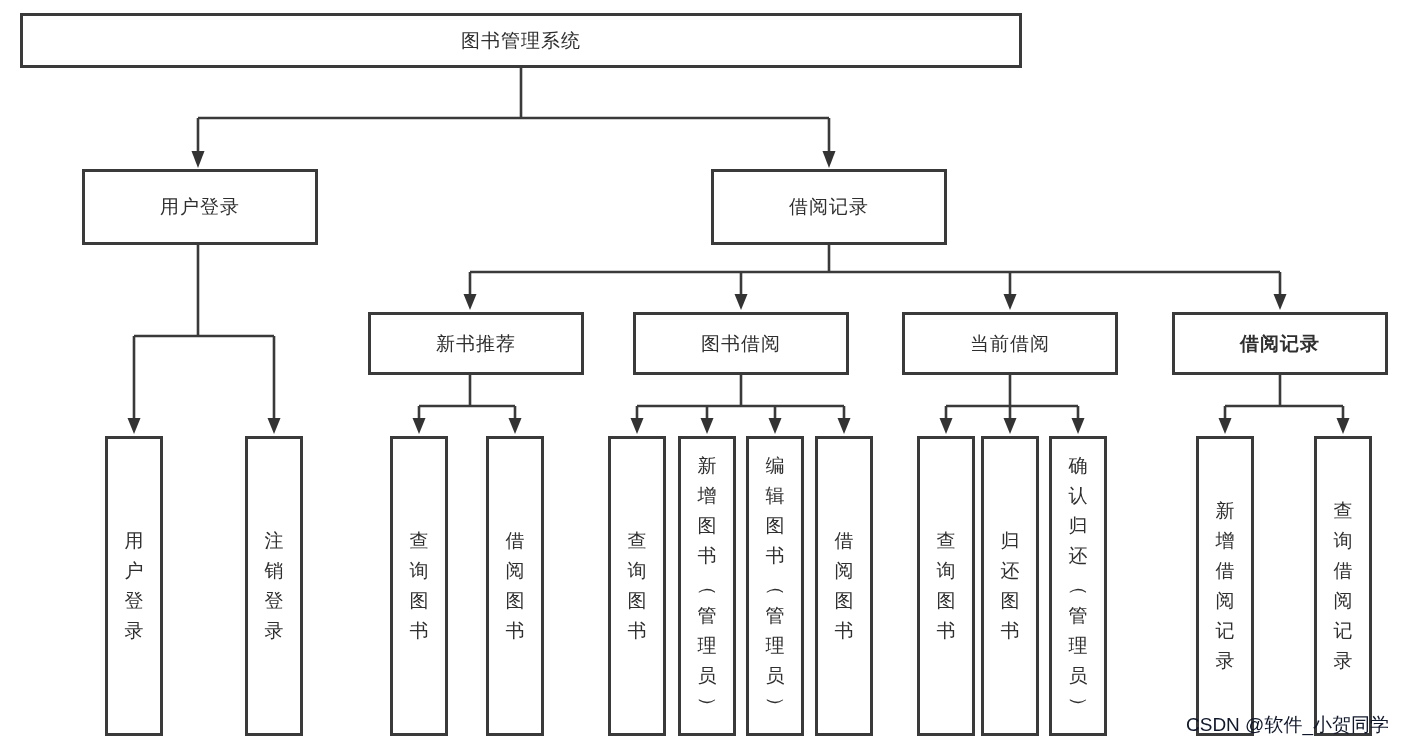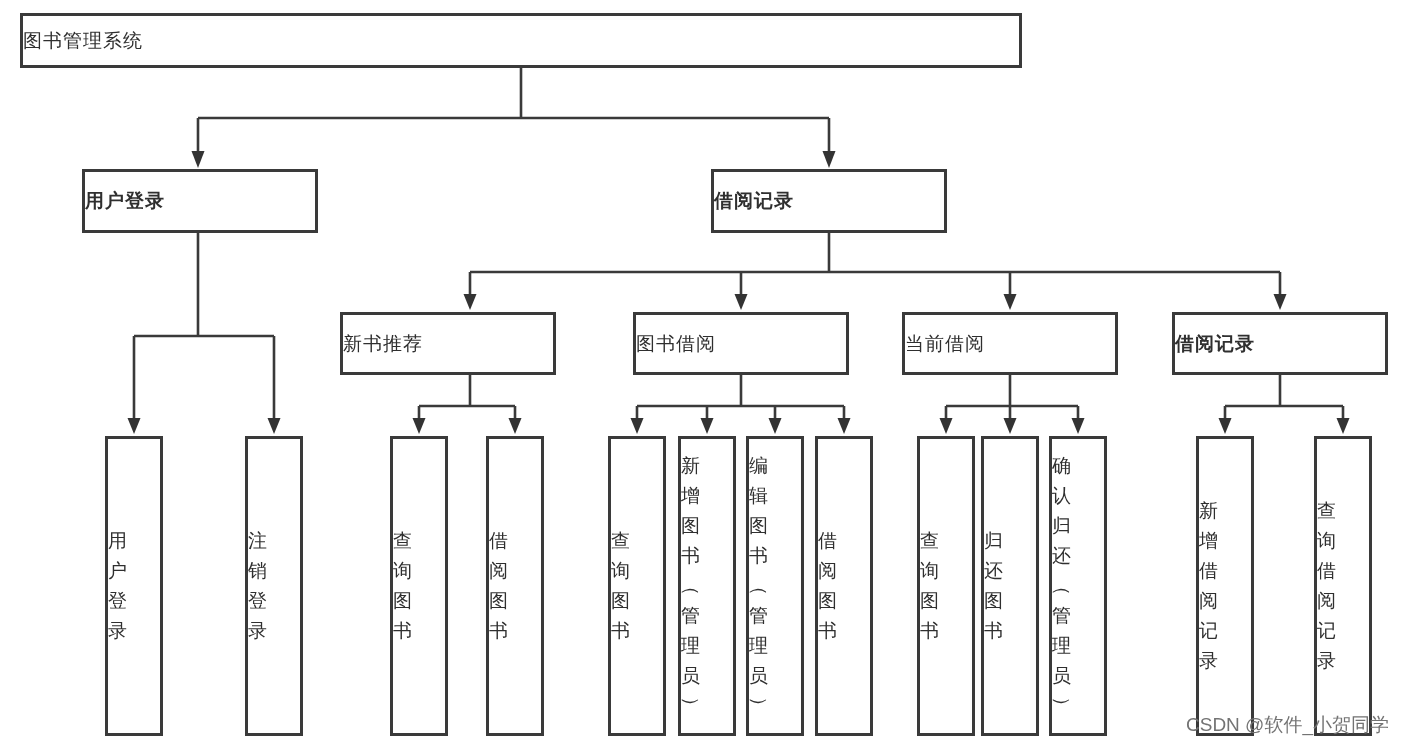--- a/index.html
+++ b/index.html
@@ -20,44 +20,45 @@
   }
   .connectors path { stroke: #3a3a3a; stroke-width: 2.6; fill: none; }
   .connectors polygon { fill: #333333; stroke: none; }
   .box {
     position: absolute;
     box-sizing: border-box;
     border: 3px solid #3a3a3a;
     background: #ffffff;
     display: flex;
     align-items: center;
+    justify-content: center;
     z-index: 2;
     font-size: 19px;
     letter-spacing: 1px;
   }
   .root { left: 20px; top: 13px; width: 1002px; height: 55px; }
-  .l2   { top: 169px; width: 236px; height: 64px; font-weight: bold; }
+  .l2   { top: 169px; width: 236px; height: 76px; }
   .l3   { top: 312px; width: 216px; height: 63px; }
   .leaf { top: 436px; width: 58px;  height: 300px; }
   .vtext {
     display: flex;
     flex-direction: column;
     align-items: center;
     font-size: 19px;
     letter-spacing: 0;
   }
   .vtext .ch { line-height: 30px; height: 30px; display: block; }
   .vtext .ch.rot { transform: rotate(90deg); }
   .watermark {
     position: absolute;
     left: 1186px;
     top: 712px;
     z-index: 3;
     font-size: 19px;
-    color: #737373;
+    color: #0f172a;
     white-space: nowrap;
   }
 </style>
 </head>
 <body>
 
 <div class="canvas">
 
   <svg class="connectors" viewBox="0 0 1405 747" xmlns="http://www.w3.org/2000/svg">
 
@@ -99,21 +100,21 @@
     <span>图书管理系统</span>
   </div>
 
   <div class="box l2" style="left:82px;">
     <span>用户登录</span>
   </div>
   <div class="box l2" style="left:711px;">
     <span>借阅记录</span>
   </div>
 
-  <div class="box l3" style="left:340px;">
+  <div class="box l3" style="left:368px;">
     <span>新书推荐</span>
   </div>
   <div class="box l3" style="left:633px;">
     <span>图书借阅</span>
   </div>
   <div class="box l3" style="left:902px;">
     <span>当前借阅</span>
   </div>
   <div class="box l3" style="left:1172px;font-weight:bold;">
     <span>借阅记录</span>

